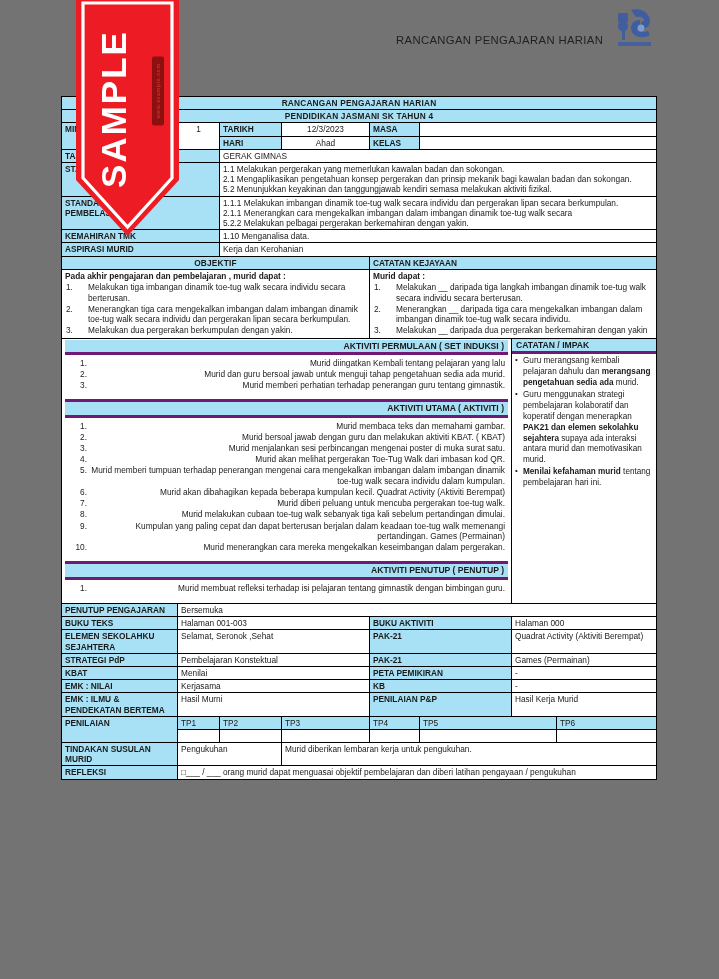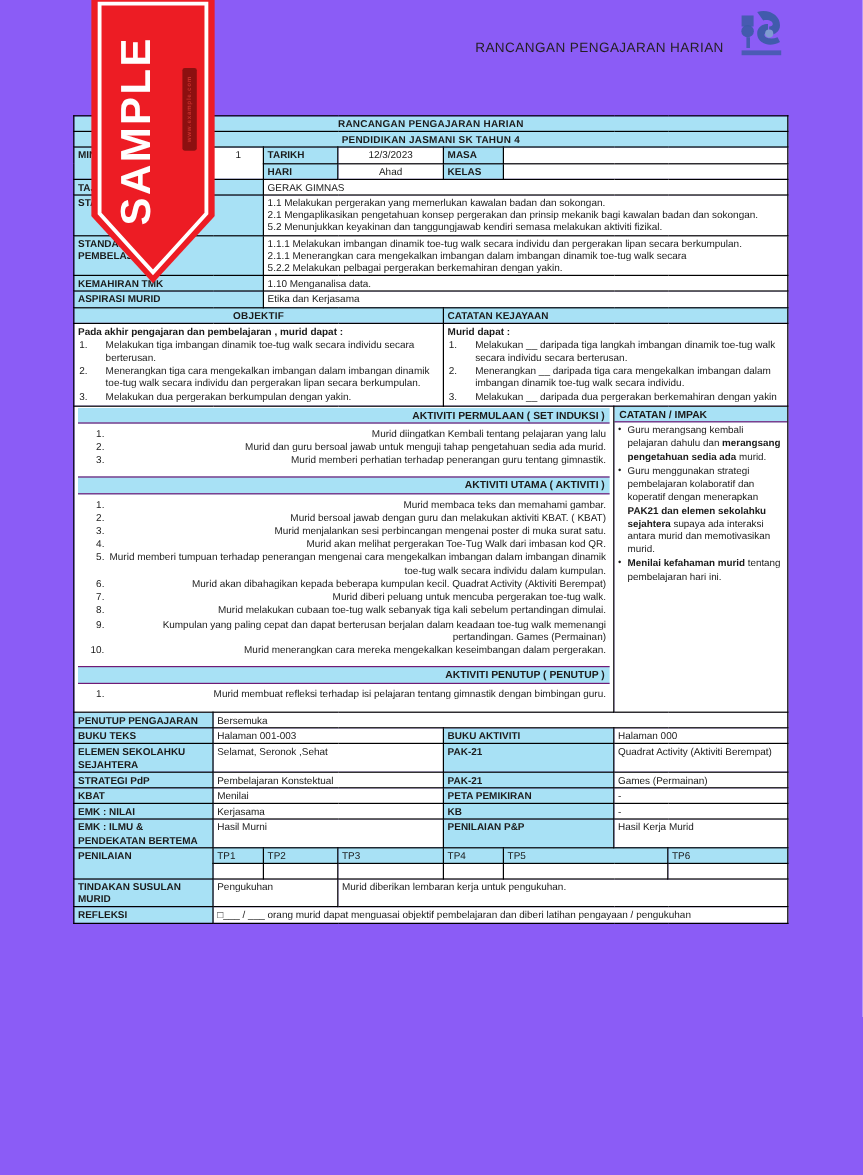--- a/index.html
+++ b/index.html
@@ -5,21 +5,21 @@
   * { box-sizing: border-box; }
   html, body {
     margin: 0; padding: 0;
     background: #ffffff;
     font-family: "Liberation Sans", sans-serif;
   }
   .page {
     position: relative;
     width: 719px;
     height: 979px;
-    background: #8b5cf6;
+    background: #737373;
     overflow: hidden;
   }
 
   
   .doc-header {
     position: absolute;
     left: 0; top: 0;
     width: 719px;
     height: 92px;
   }
@@ -92,21 +92,21 @@
   }
   .lead { margin-bottom: 1px; font-weight: bold; }
   .sp   { height: 5px; }
 
   .catatan-cell { font-size: 8.2px; line-height: 1.36; }
   .catatan-cell b { font-weight: bold; text-align: right; }
 
   
   .secbar {
     background: #a8e1f5;
-    border: 1px solid #701a75;
+    border: 3px solid #701a75;
     font-weight: bold;
     padding: 1px 4px;
     margin: 0 0 1px 0;
     font-size: 8.6px;
   }
   .innerblock { padding: 0; text-align: right; }
   .pad { padding: 2px 3px 3px 3px; }
 
   
   .sample-ribbon {
@@ -233,21 +233,21 @@
       </td>
     </tr>
 
     <tr>
       <td class="blue b" colspan="2">KEMAHIRAN TMK</td>
       <td class="white" colspan="6">1.10 Menganalisa data.</td>
     </tr>
 
     <tr>
       <td class="blue b" colspan="2">ASPIRASI MURID</td>
-      <td class="white" colspan="6">Etika dan Kerjasama</td>
+      <td class="white" colspan="6">Kerja dan Kerohanian</td>
     </tr>
 
     <tr>
       <td class="blue ttl" colspan="4">OBJEKTIF</td>
       <td class="blue b" colspan="4">CATATAN KEJAYAAN</td>
     </tr>
     <tr>
       <td class="white" colspan="4">
         <div class="lead">Pada akhir pengajaran dan pembelajaran , murid dapat :</div>
         <ol class="numlist">

